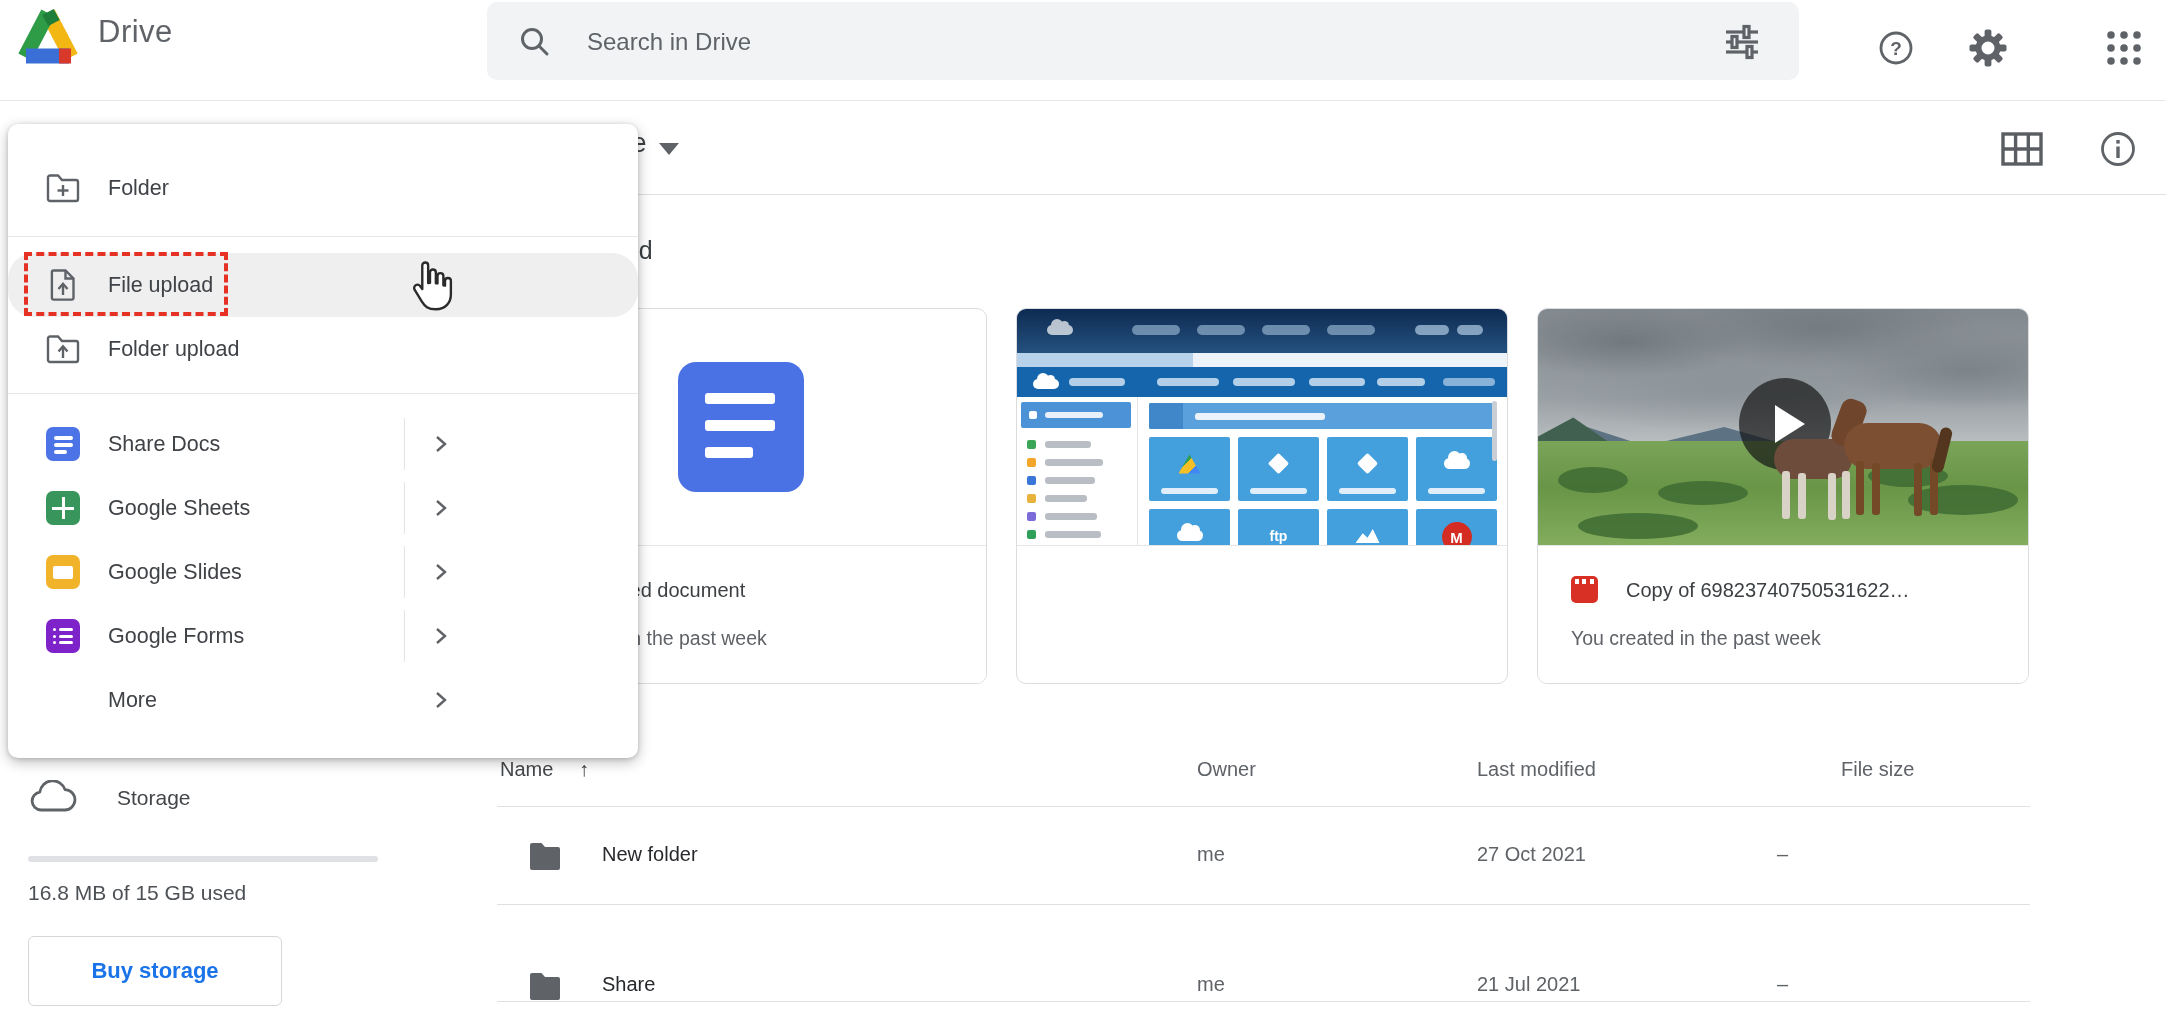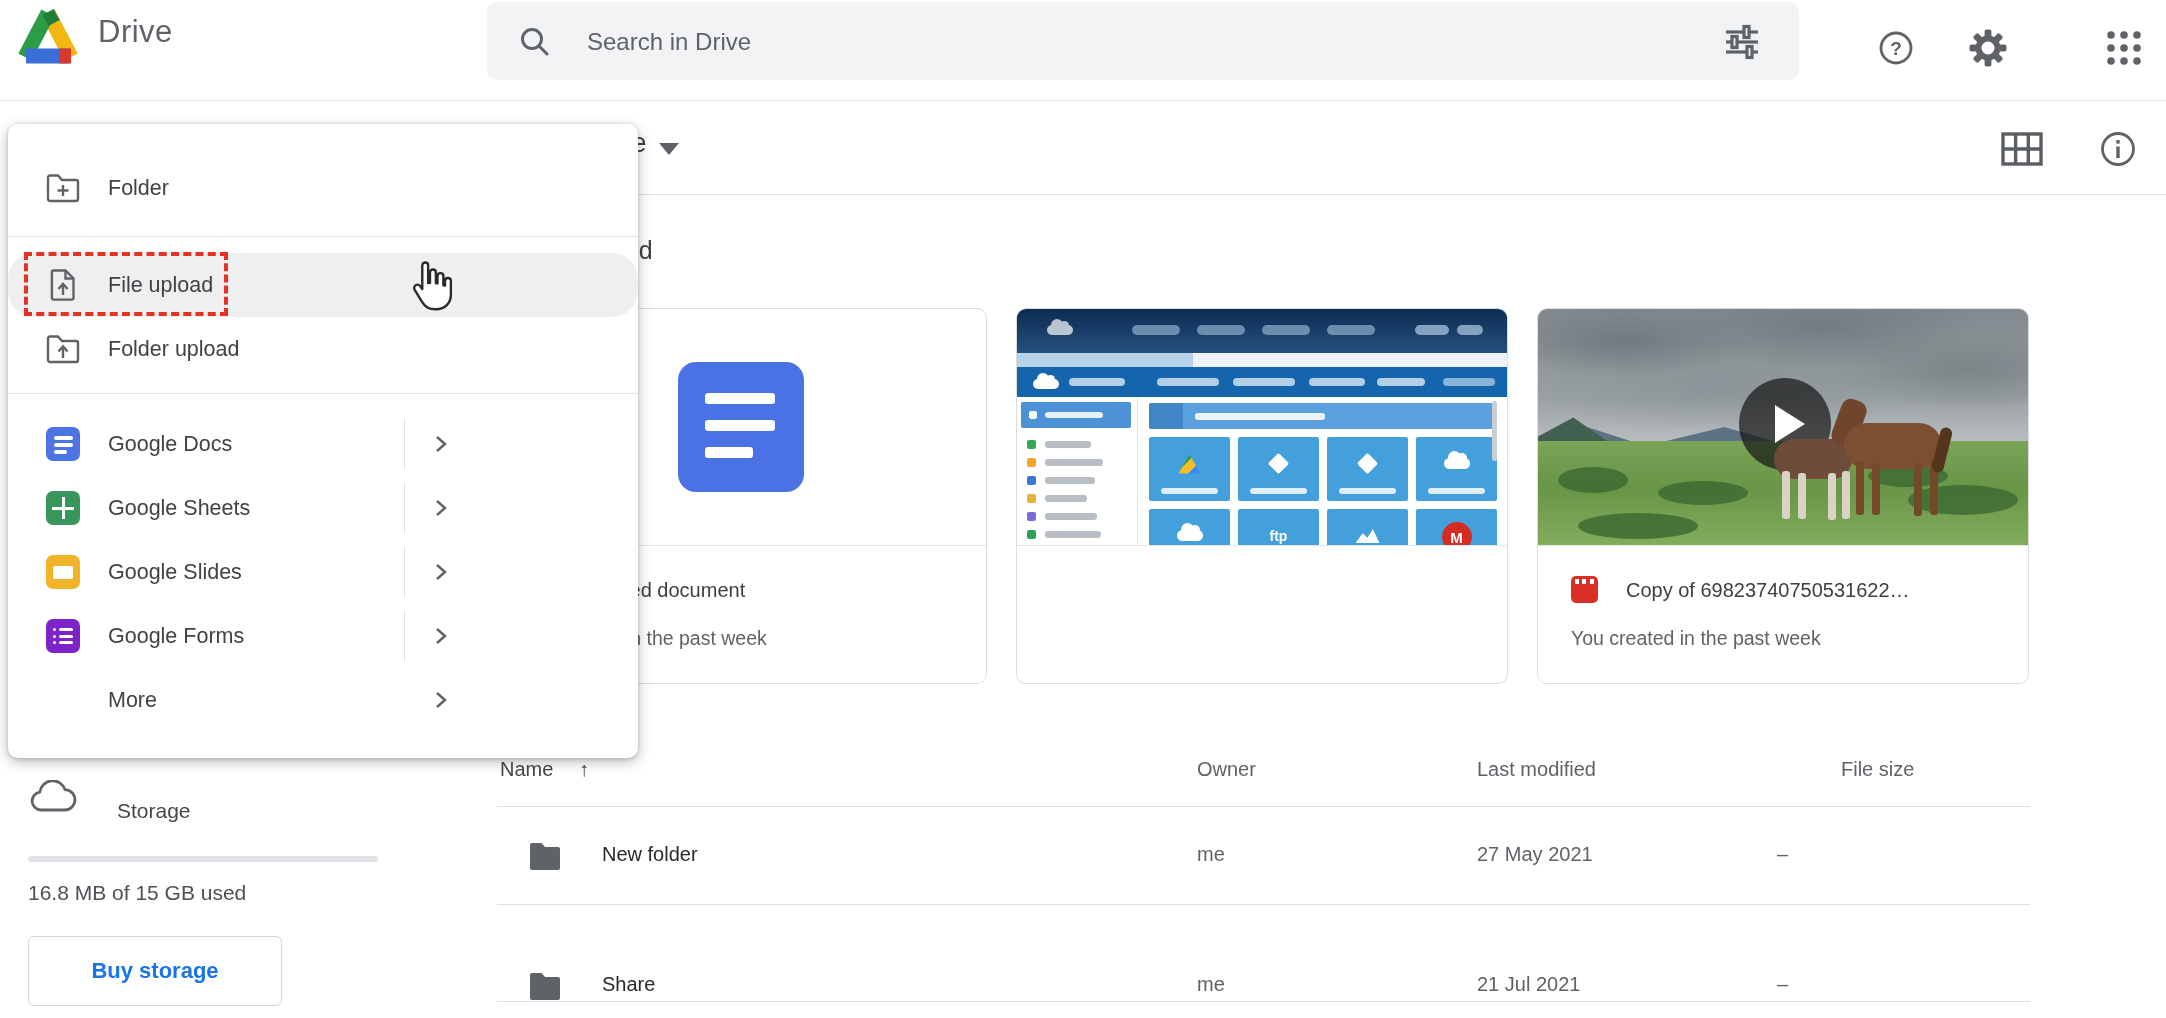--- a/index.html
+++ b/index.html
@@ -113,21 +113,21 @@
   .trow{position:absolute;left:497px;width:1533px;height:96px;font-size:20px;cursor:default;}
   .trow .ficon{position:absolute;left:31px;top:33px;}
   .trow .fname{position:absolute;left:105px;top:35px;color:#27292c;font-weight:500;}
   .trow .fowner{position:absolute;left:700px;top:35px;color:#5f6368;}
   .trow .fmod{position:absolute;left:980px;top:35px;color:#5f6368;}
   .trow .fsize{position:absolute;left:1280px;top:35px;color:#5f6368;}
   .col-owner{left:700px;} .col-mod{left:980px;} .col-size{left:1344px;}
 
   
   .storage-row{position:absolute;left:28px;top:780px;width:330px;height:40px;}
-  .storage-label{position:absolute;left:89px;top:19px;font-size:21px;color:#44474a;font-weight:500;}
+  .storage-label{position:absolute;left:89px;top:6px;font-size:21px;color:#44474a;font-weight:500;}
   .storage-bar{position:absolute;left:28px;top:856px;width:350px;height:6px;border-radius:3px;background:#dfe1e5;}
   .storage-usage{position:absolute;left:28px;top:881px;font-size:21px;color:#4d5156;}
   .buy-btn{position:absolute;left:28px;top:936px;width:254px;height:70px;border:1px solid #d5d7da;border-radius:6px;background:#fff;color:#1a73e8;font-size:22px;font-weight:600;display:flex;align-items:center;justify-content:center;cursor:pointer;font-family:"Liberation Sans",sans-serif;}
 
   
   .menu{position:absolute;left:8px;top:124px;width:630px;height:634px;background:#fff;border-radius:10px;z-index:40;
     box-shadow:0 4px 14px rgba(0,0,0,.26),0 1px 4px rgba(0,0,0,.16);display:flex;flex-direction:column;padding-top:32px;box-sizing:border-box;}
   .mi{position:relative;height:64px;flex:0 0 64px;display:flex;align-items:center;cursor:pointer;}
   .mi.hl{background:#efefef;border-radius:26px;}
   .mi-ic{position:absolute;left:37px;width:36px;height:36px;display:flex;align-items:center;justify-content:center;}
@@ -418,21 +418,21 @@
   <div class="tline" style="top:806px;"></div>
 
   <div class="trow" style="top:808px;">
     <span class="ficon">
       <svg width="34" height="29" viewBox="0 0 34 29" fill="#5f6368">
         <path d="M2 27 V4 a2 2 0 0 1 2-2 h9.5 l3.5 4 H30 a2 2 0 0 1 2 2 v19 a2 2 0 0 1-2 2 H4 a2 2 0 0 1-2-2 z"></path>
       </svg>
     </span>
     <span class="fname">New folder</span>
     <span class="fowner">me</span>
-    <span class="fmod">27 May 2021</span>
+    <span class="fmod">27 Oct 2021</span>
     <span class="fsize">–</span>
   </div>
   <div class="tline" style="top:904px;"></div>
 
   <div class="trow" style="top:938px;">
     <span class="ficon">
       <svg width="34" height="29" viewBox="0 0 34 29" fill="#5f6368">
         <path d="M2 27 V4 a2 2 0 0 1 2-2 h9.5 l3.5 4 H30 a2 2 0 0 1 2 2 v19 a2 2 0 0 1-2 2 H4 a2 2 0 0 1-2-2 z"></path>
       </svg>
     </span>
@@ -495,21 +495,21 @@
     <div class="menu-divider md2"></div>
 
     <div class="mi">
       <span class="mi-ic">
         <span class="sq sq-docs">
             <i style="top:9px;"></i>
             <i style="top:16px;"></i>
             <i style="top:23px;width:13px;"></i>
           </span>
       </span>
-      <span class="mi-label">Google Docs</span>
+      <span class="mi-label">Share Docs</span>
       <span class="split"></span>
       <span class="chev">
         <svg width="20" height="20" viewBox="0 0 20 20">
             <path d="M6 3 l8 7 -8 7" fill="none" stroke="#5f6368" stroke-width="2.4"></path>
           </svg>
       </span>
     </div>
 
     <div class="mi">
       <span class="mi-ic">

